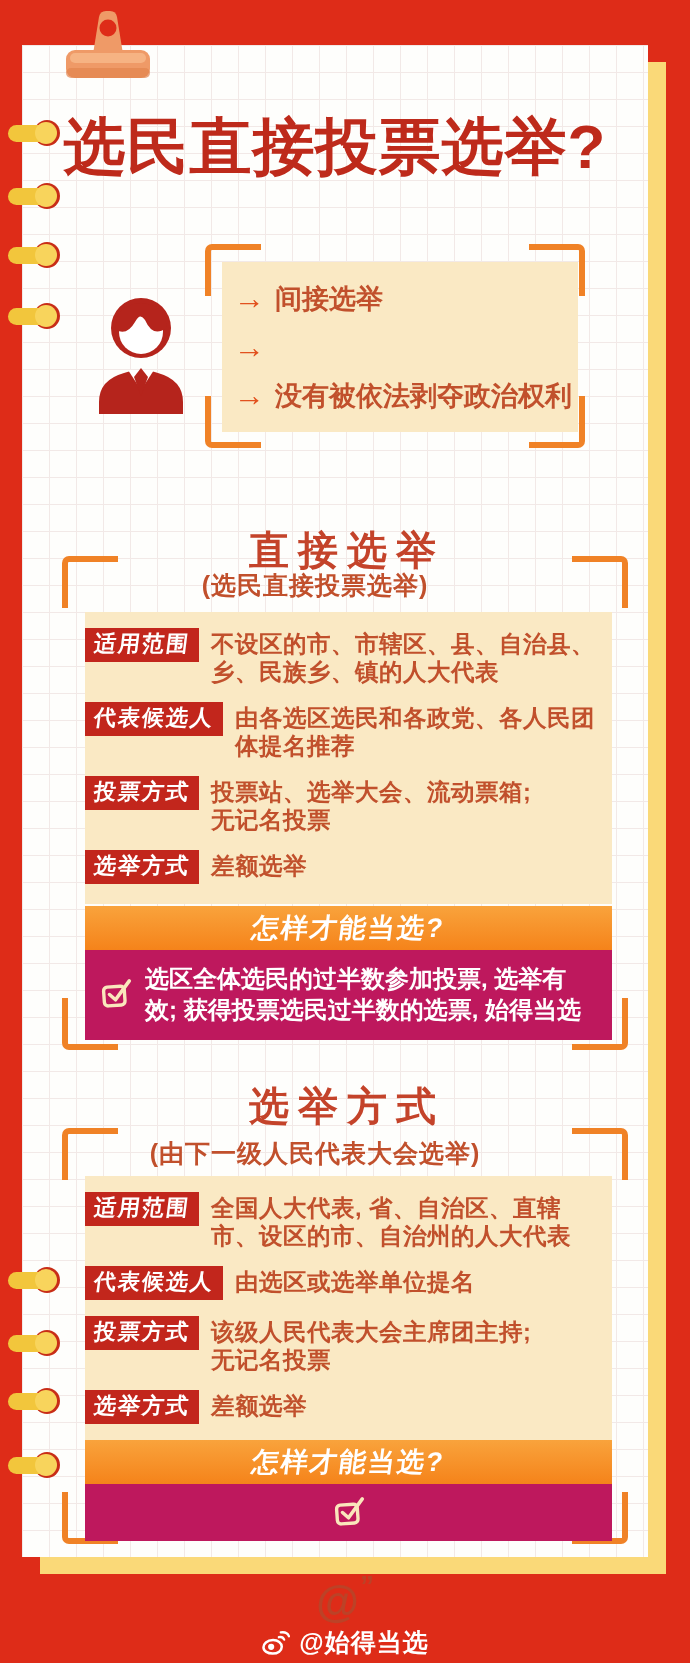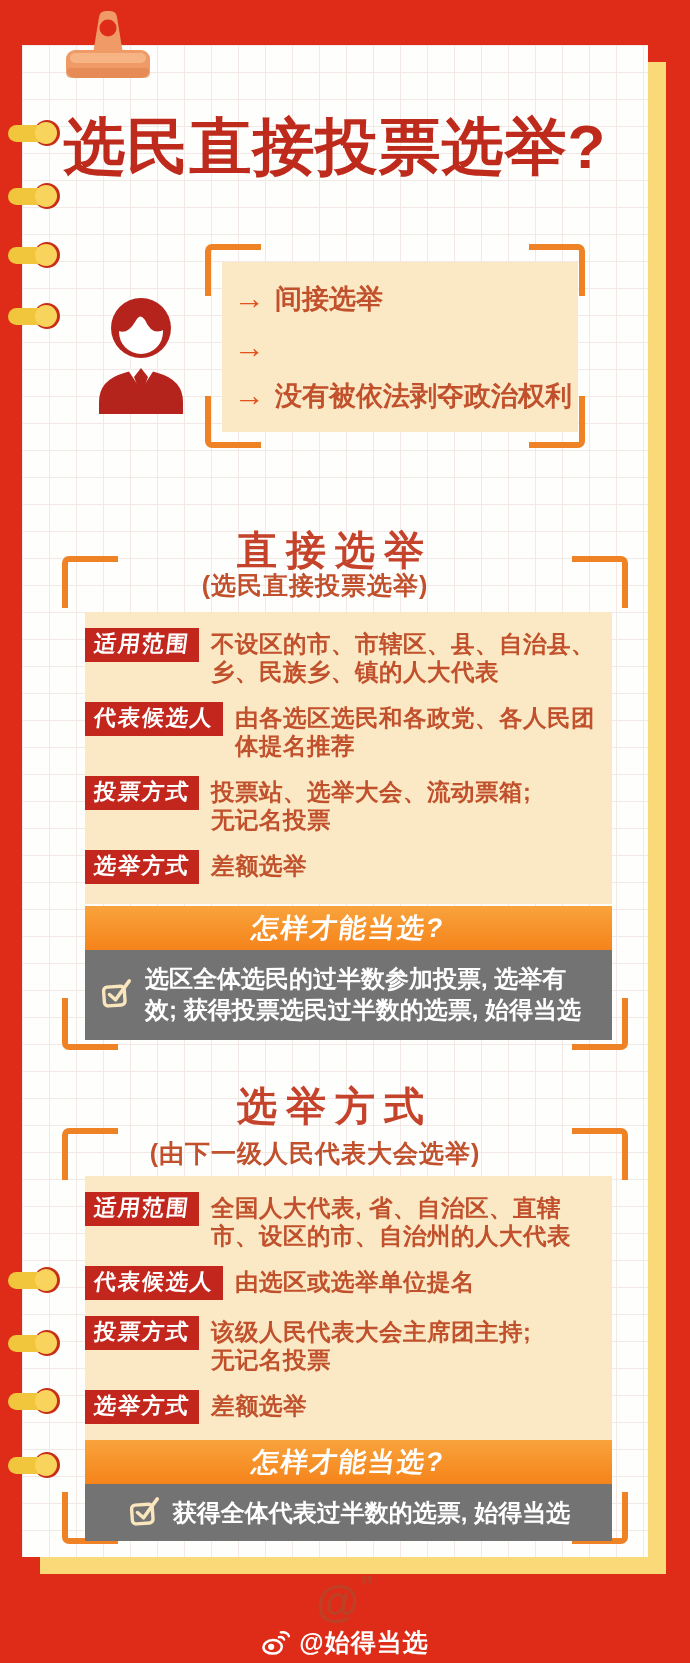--- a/index.html
+++ b/index.html
@@ -43,21 +43,21 @@
   .frame-indirect{left:62px;top:1128px;width:566px;height:416px;}
 
   
   .c-box{position:absolute;left:222px;top:262px;width:356px;height:170px;background:#FAE9C4;
     box-sizing:border-box;display:flex;flex-direction:column;justify-content:center;gap:15px;padding-left:12px;}
   .c-item{display:flex;align-items:center;gap:10px;color:#C1502C;font-size:27px;font-weight:700;}
   .c-item .arrow{color:#E2511E;font-size:31px;font-weight:900;line-height:1;}
   .person{position:absolute;left:96px;top:292px;}
 
   
-  .sec-title{position:absolute;left:22px;width:626px;margin:0;text-align:center;
+  .sec-title{position:absolute;left:34px;width:626px;margin:0;text-align:center;
     font-size:40px;line-height:1.1;font-weight:900;color:#C4432A;letter-spacing:9px;}
   .sec-sub{position:absolute;left:22px;width:586px;margin:0;text-align:center;
     font-size:25px;line-height:1.2;font-weight:700;color:#C1502C;letter-spacing:1px;}
   .st1{top:528px}.ss1{top:570px}
   .st2{top:1084px}.ss2{top:1138px}
 
   
   .table{position:absolute;left:85px;width:527px;background:#FAE9C4;box-sizing:border-box;
     padding:16px 10px 20px 0;display:flex;flex-direction:column;gap:16px;}
   .t1{top:612px}.t2{top:1176px}
@@ -71,21 +71,21 @@
   
   .banner{position:absolute;left:85px;width:527px;height:44px;text-align:center;
     background:linear-gradient(180deg,#F9A33C,#F5831A);}
   .banner span{display:inline-block;color:#fff;font-size:27px;font-weight:900;
     line-height:44px;letter-spacing:2px;transform:skewX(-7deg);}
   .banner::after{content:"";position:absolute;left:50%;top:100%;transform:translateX(-50%);
     border-left:13px solid transparent;border-right:13px solid transparent;border-top:11px solid #EE7A12;}
   .b1{top:906px}.b2{top:1440px}
 
   
-  .redbox{position:absolute;left:85px;width:527px;background:#737373;box-sizing:border-box;
+  .redbox{position:absolute;left:85px;width:527px;background:#be185d;box-sizing:border-box;
     display:flex;align-items:center;gap:12px;color:#fff;}
   .r1{top:950px;padding:13px 14px 15px 16px;}
   .r2{top:1484px;padding:12px 14px 13px 16px;justify-content:center;}
   .rtext{font-size:24px;font-weight:700;line-height:31px;}
   .check{flex:0 0 auto;transform:rotate(-4deg);}
 
   
   .footer-logo{position:absolute;left:0;top:1580px;width:690px;display:flex;
     justify-content:center;align-items:flex-start;gap:5px;color:#BC4227;}
   .logo-at{font-size:44px;font-weight:800;line-height:1;}
@@ -253,21 +253,20 @@
   </div>
 
   <div class="banner b2">
     <span>怎样才能当选?</span>
   </div>
   <div class="redbox r2">
     <svg class="check" width="32" height="32" viewBox="0 0 34 34">
       <rect x="3" y="9" width="22" height="20" rx="4" fill="none" stroke="#FAE6BC" stroke-width="3.6"></rect>
       <path d="M9,17 L15,23 L31,4" fill="none" stroke="#FAE6BC" stroke-width="3.8" stroke-linecap="round" stroke-linejoin="round"></path>
     </svg>
-    <div class="rtext">获得全体代表过半数的选票, 始得当选</div>
   </div>
 
   <div class="footer-logo">
     <span class="logo-at">@</span>
     <span class="logo-quote">”</span>
   </div>
   <div class="weibo-row">
     <svg width="29" height="26" viewBox="0 0 30 27">
       <path d="M12.5,10.5 C6,10.5 2.5,14.5 2.5,18 C2.5,22 7,24.5 12,24.5 C17.5,24.5 21.5,21.5 21.5,17.5 C21.5,13.5 17.5,10.5 12.5,10.5 Z" fill="none" stroke="#ffffff" stroke-width="2.6"></path>
       <circle cx="10.5" cy="17.5" r="3.2" fill="#ffffff"></circle>

